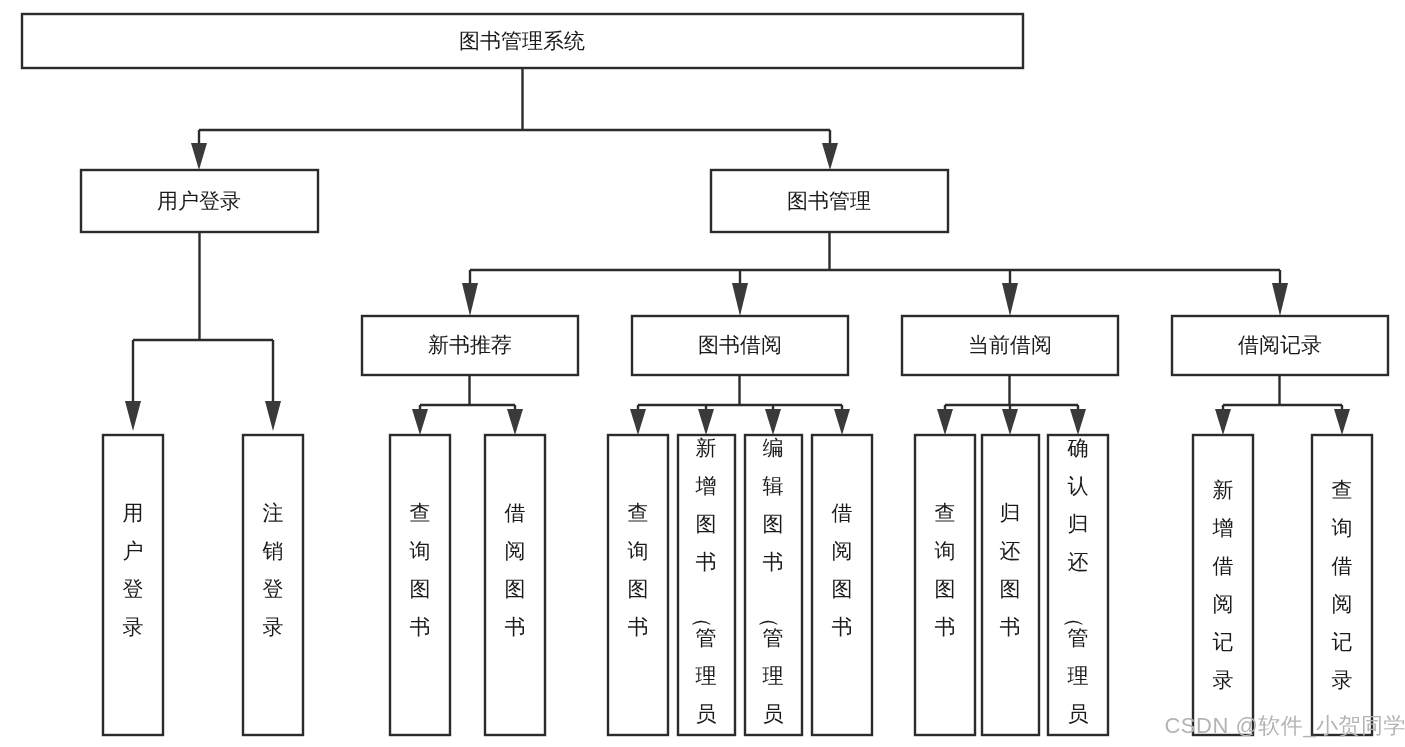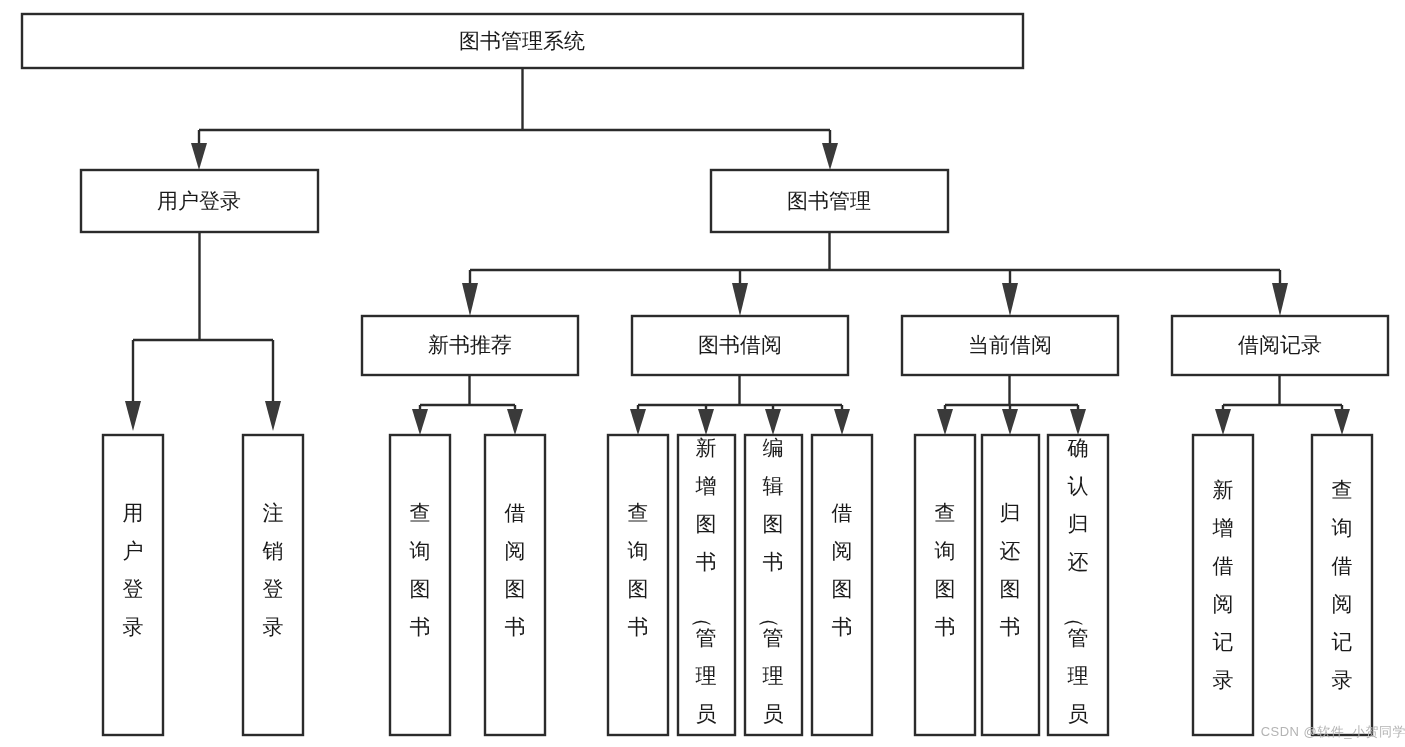--- a/index.html
+++ b/index.html
@@ -57,21 +57,21 @@
     fill: #1a1a1a;
     font-size: 21px;
     text-anchor: middle;
     white-space: pre;
   }
   .watermark {
     position: absolute;
     right: 12px;
     bottom: 6px;
     font-family: "Liberation Sans", "DejaVu Sans", sans-serif;
-    font-size: 13px;
+    font-size: 22px;
     color: #b4b4b4;
     letter-spacing: 0.5px;
     user-select: none;
     pointer-events: none;
   }
 </style>
 </head>
 <body>
 
 <div id="diagram-root">

